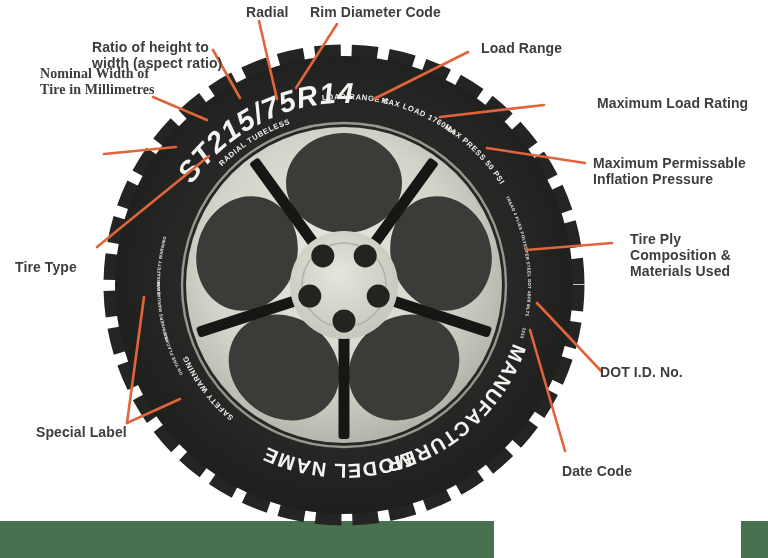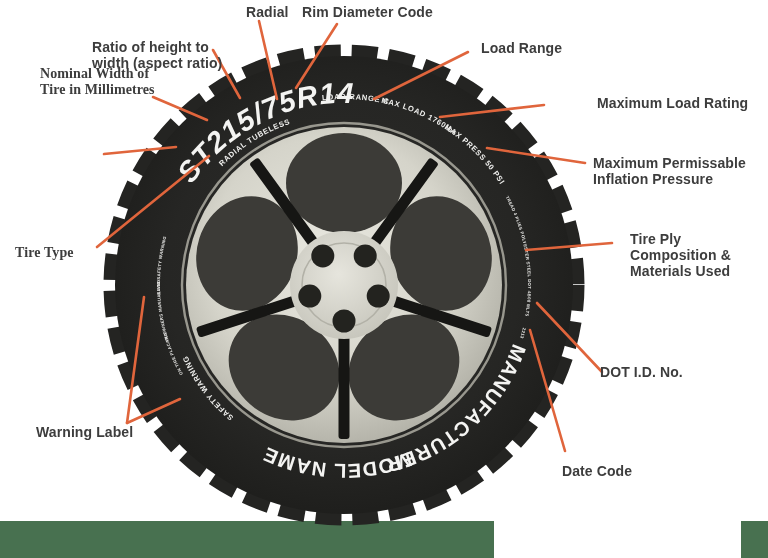--- a/index.html
+++ b/index.html
@@ -143,28 +143,28 @@
       <line x1="602" y1="372" x2="537" y2="303"></line>
       <line x1="565" y1="451" x2="530" y2="330"></line>
       <line x1="127" y1="423" x2="144" y2="297"></line>
       <line x1="127" y1="423" x2="180" y2="399"></line>
     </g>
   </svg>
 
   <div class="lbl" style="left:92px;  top:15px;margin-top:24px;">Ratio of height to
 width (aspect ratio)</div>
   <div class="lbl" style="left:246px; top:4px;">Radial</div>
-  <div class="lbl" style="left:302px; top:4px;text-align:right;">Rim Diameter Code</div>
+  <div class="lbl" style="left:310px; top:4px;text-align:right;">Rim Diameter Code</div>
   <div class="lbl" style="left:481px; top:40px;">Load Range</div>
   <div class="lbl" style="left:40px;  top:66px;font-family:Liberation Serif, serif;">Nominal Width of
 Tire in Millimetres</div>
   <div class="lbl" style="left:552px; top:95px;margin-left:45px;">Maximum Load Rating</div>
   <div class="lbl" style="left:593px; top:155px;">Maximum Permissable
 Inflation Pressure</div>
-  <div class="lbl" style="left:15px;  top:245px;font-family:Liberation Serif, serif;">Tire Type</div>
+  <div class="lbl" style="left:15px;  top:259px;">Tire Type</div>
   <div class="lbl" style="left:622px; top:231px;margin-left:8px;">Tire Ply
 Composition &amp;
 Materials Used</div>
   <div class="lbl" style="left:600px; top:364px;">DOT I.D. No.</div>
-  <div class="lbl" style="left:36px;  top:424px;">Warning Label</div>
+  <div class="lbl" style="left:36px;  top:424px;">Special Label</div>
   <div class="lbl" style="left:562px; top:463px;">Date Code</div>
 
 </div>
 
 </body></html>

